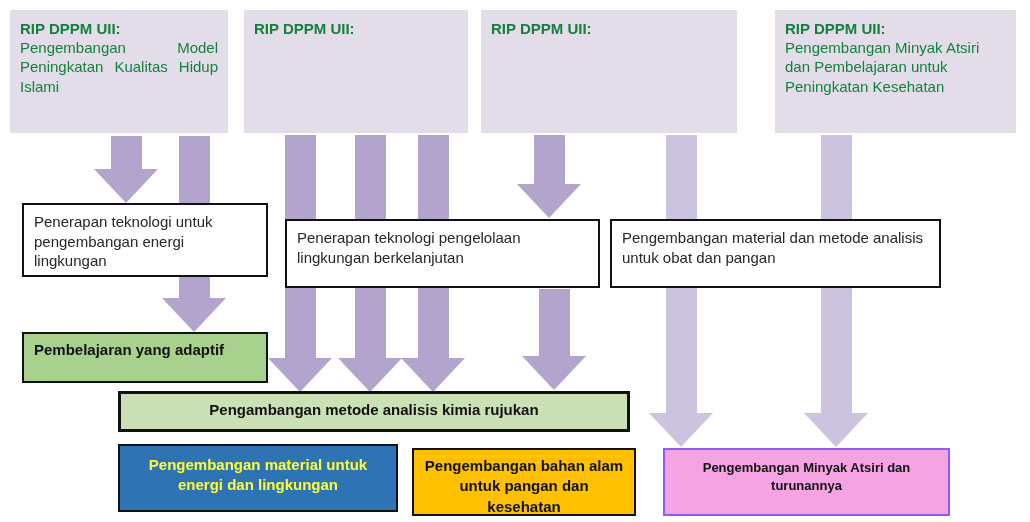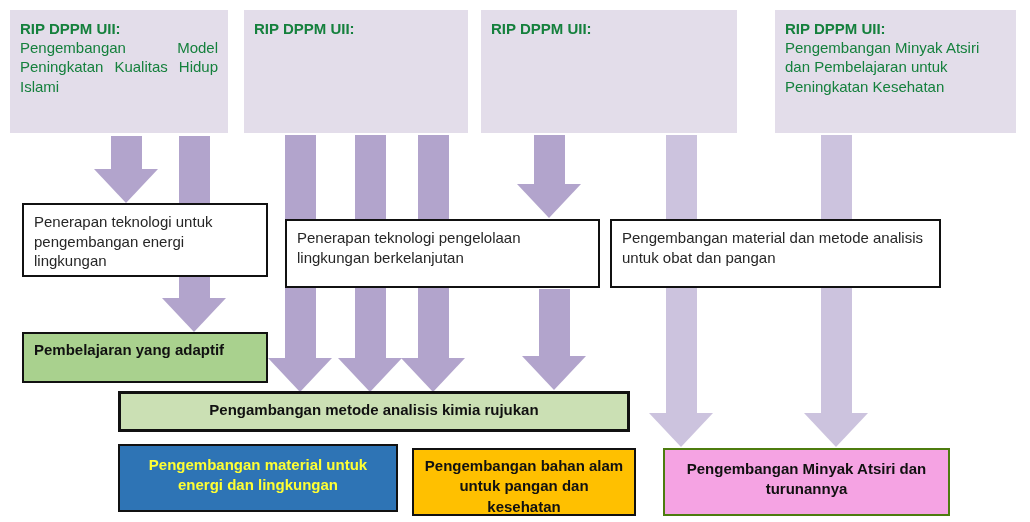--- a/index.html
+++ b/index.html
@@ -29,22 +29,22 @@
   }
   .blue-box{
     background:var(--blue);border:2px solid #111111;padding:9px 10px;
     font-size:15px;font-weight:bold;color:var(--blue-text);text-align:center;line-height:1.35;
   }
   .orange-box{
     background:var(--orange);border:2px solid #111111;padding:6px 8px;
     font-size:15px;font-weight:bold;color:#111111;text-align:center;line-height:1.35;
   }
   .pink-box{
-    background:var(--pink);border:2px solid #4d7c0f;padding:9px 8px;
-    font-size:15px;font-weight:bold;color:#111111;text-align:center;line-height:1.35;
+    background:var(--pink);border:2px solid #8b5cf6;padding:9px 8px;
+    font-size:13px;font-weight:bold;color:#111111;text-align:center;line-height:1.35;
   }
   .arrow{
     position:absolute;width:64px;z-index:1;
     display:flex;flex-direction:column;align-items:center;
   }
   .arrow .shaft{width:31px;flex:1;background:var(--c);}
   .arrow .head{
     width:0;height:0;flex:0 0 auto;
     border-left:32px solid transparent;border-right:32px solid transparent;
     border-top:34px solid var(--c);

